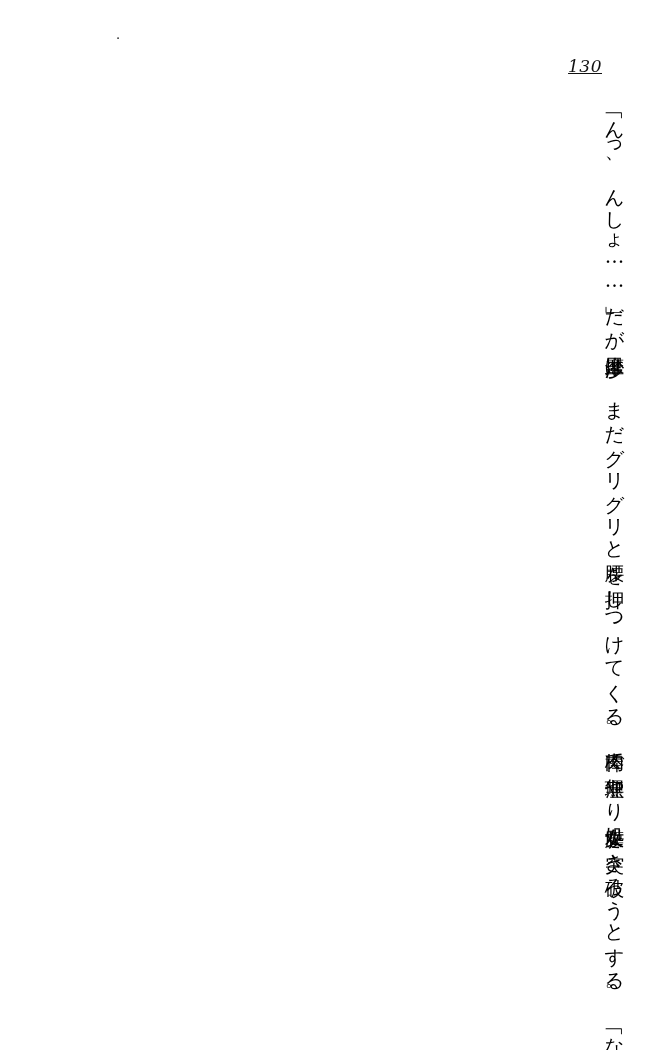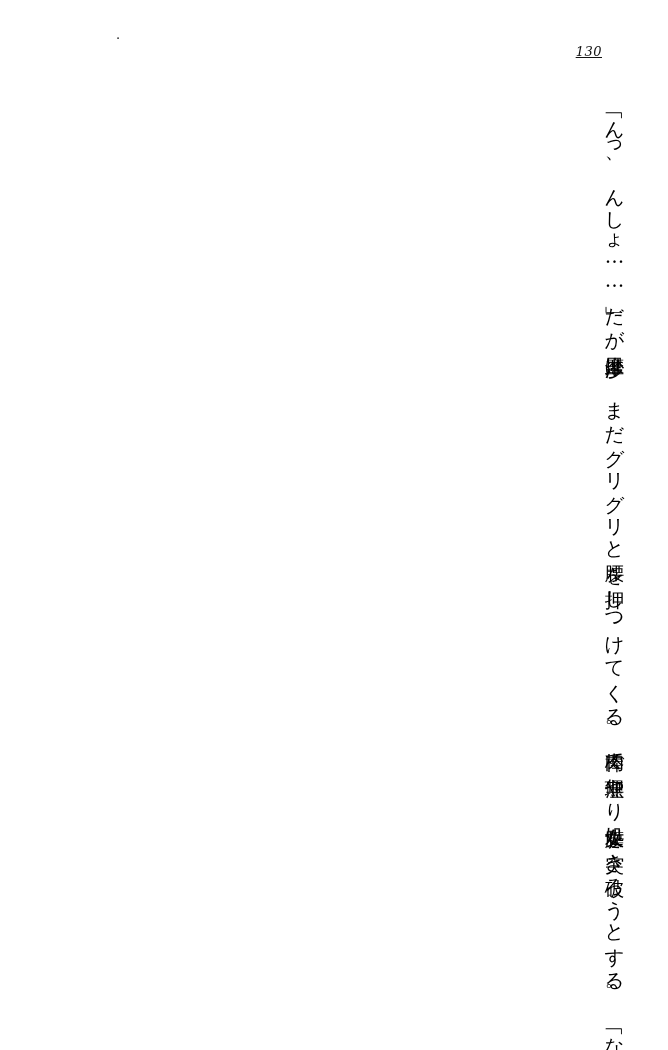--- a/index.html
+++ b/index.html
@@ -11,25 +11,25 @@
     position: relative;
     width: 668px;
     height: 1050px;
     background: #ffffff;
     overflow: hidden;
     font-family: "DejaVu Serif", "Liberation Serif", serif;
     color: #000000;
   }
   .page-number {
     position: absolute;
-    top: 44px;
+    top: 56px;
     right: 66px;
     font-family: "DejaVu Serif", "Liberation Serif", serif;
     font-style: italic;
-    font-size: 13px;
+    font-size: 17px;
     color: #111;
     letter-spacing: 0.5px;
     text-decoration: underline;
   }
   .dot-mark {
     position: absolute;
     top: 28px;
     left: 116px;
     font-size: 13px;
     color: #222;

